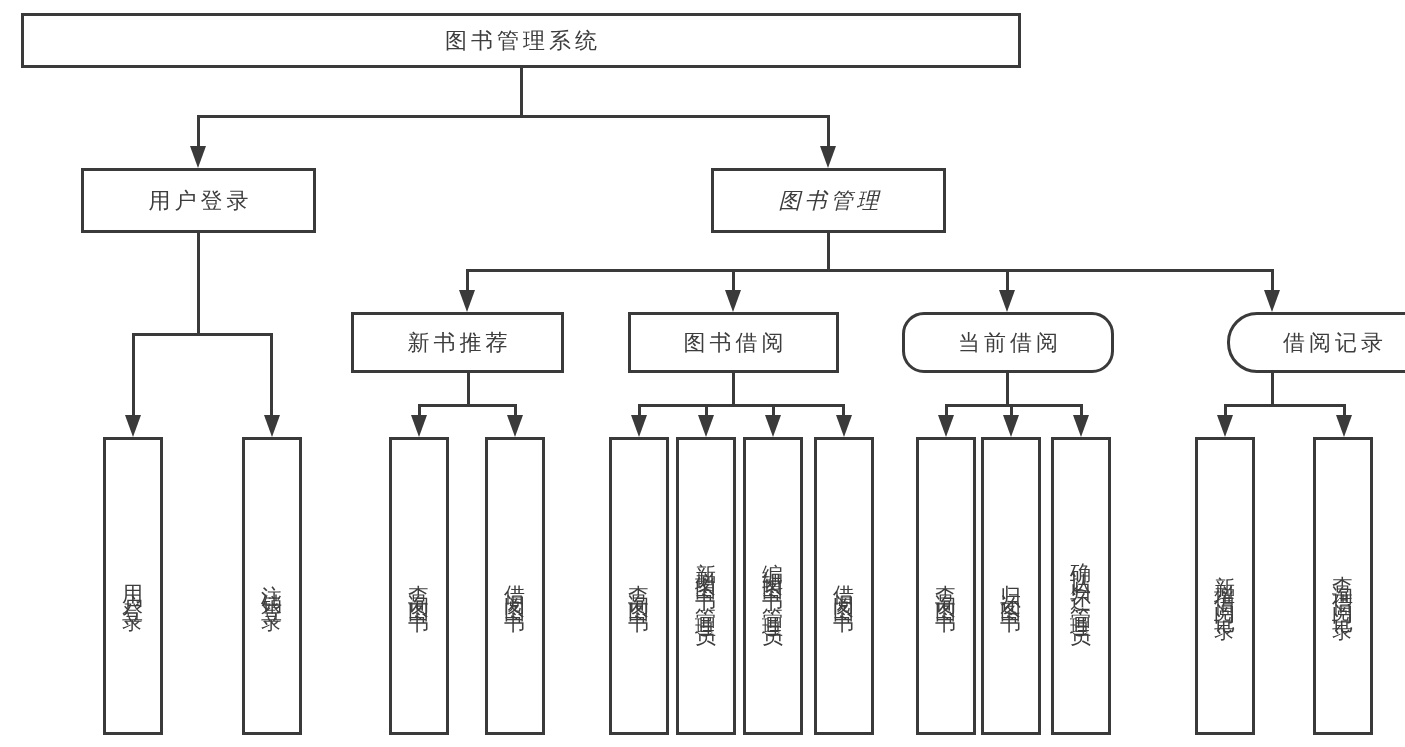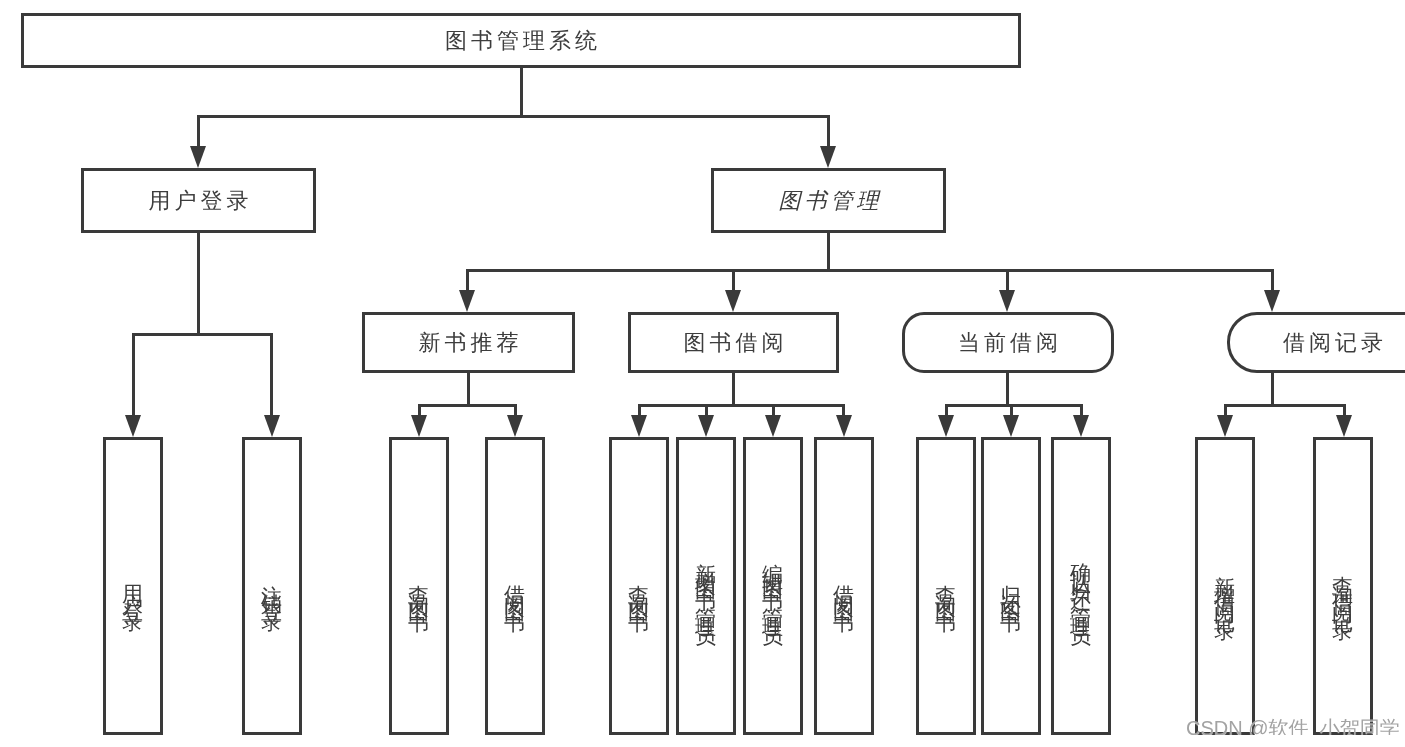--- a/index.html
+++ b/index.html
@@ -107,21 +107,21 @@
   <div class="hline" style="left:466px;top:269px;width:808px;"></div>
   <div class="vline" style="left:466px;top:269px;height:22px;"></div>
   <div class="arrow" style="left:459px;top:290px;"></div>
   <div class="vline" style="left:732px;top:269px;height:22px;"></div>
   <div class="arrow" style="left:725px;top:290px;"></div>
   <div class="vline" style="left:1006px;top:269px;height:22px;"></div>
   <div class="arrow" style="left:999px;top:290px;"></div>
   <div class="vline" style="left:1271px;top:269px;height:22px;"></div>
   <div class="arrow" style="left:1264px;top:290px;"></div>
 
-  <div class="box" style="left:362px;top:312px;width:213px;height:61px;justify-content:center;">
+  <div class="box" style="left:351px;top:312px;width:213px;height:61px;justify-content:center;">
     <span>新书推荐</span>
   </div>
   <div class="box" style="left:628px;top:312px;width:211px;height:61px;text-align:right;">
     <span>图书借阅</span>
   </div>
   <div class="box" style="left:902px;top:312px;width:212px;height:61px;border-radius:22px;">
     <span>当前借阅</span>
   </div>
   <div class="box" style="left:1227px;top:312px;width:212px;height:61px;border-radius:30px;">
     <span>借阅记录</span>
@@ -198,15 +198,14 @@
     <span>确认归还（管理员）</span>
   </div>
 
   <div class="leaf" style="left:1195px;">
     <span>新增借阅记录</span>
   </div>
   <div class="leaf" style="left:1313px;">
     <span>查询借阅记录</span>
   </div>
 
-  <div class="watermark">CSDN @软件_小贺同学</div>
 
 </div>
 
 </body></html>

